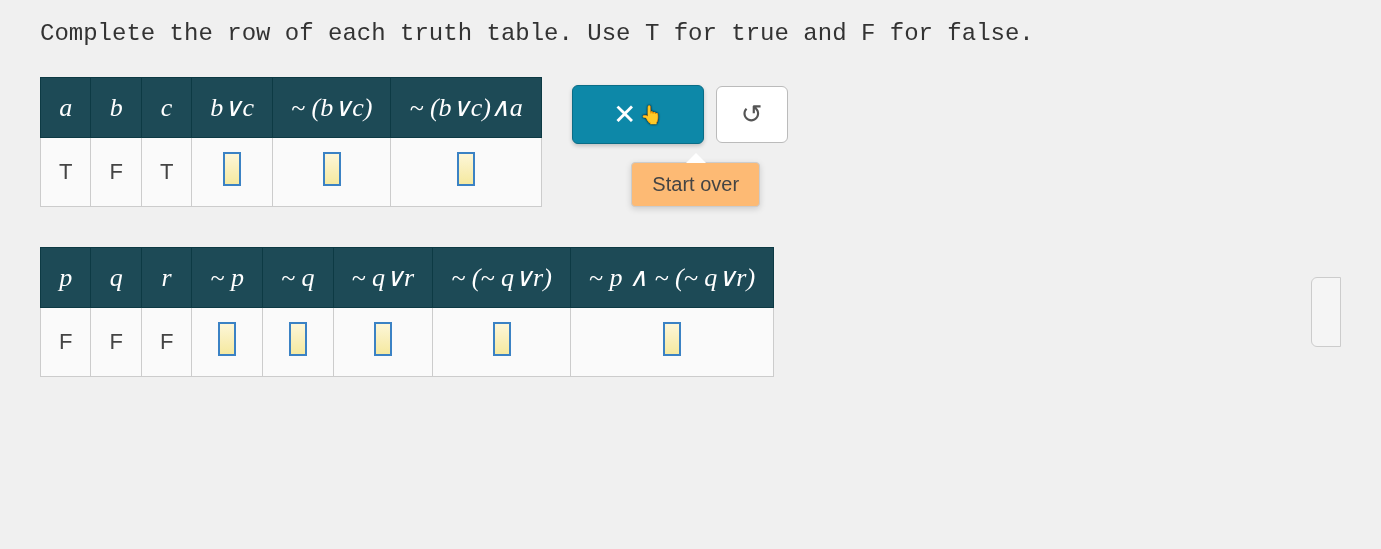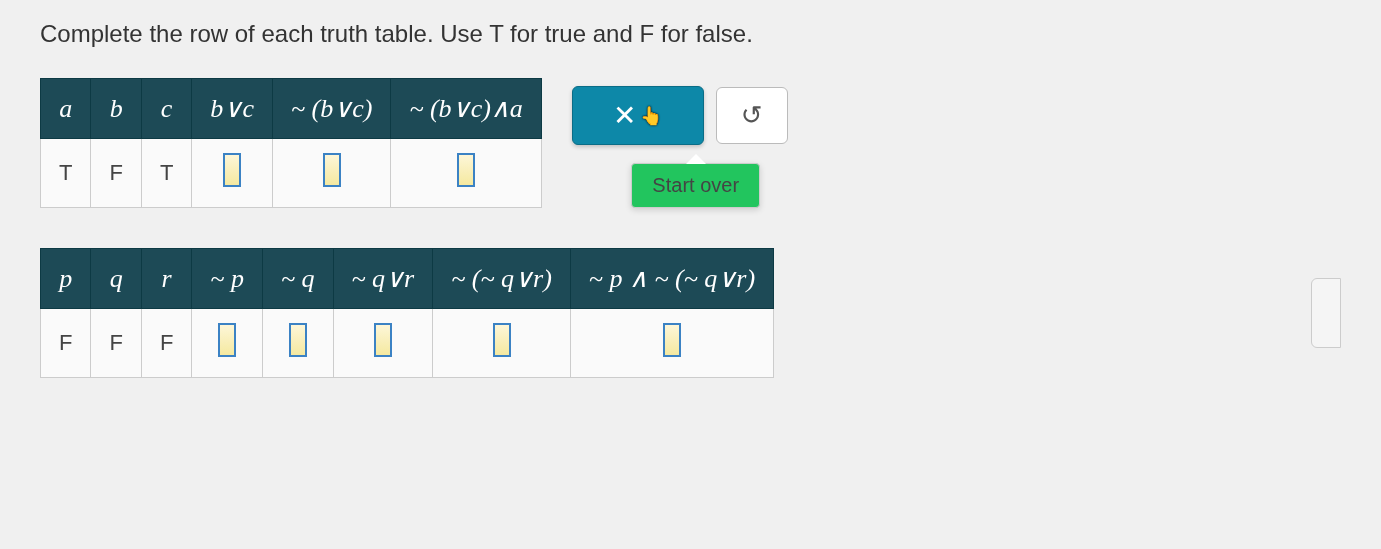--- a/index.html
+++ b/index.html
@@ -6,20 +6,21 @@
     body {
       font-family: Arial, sans-serif;
       background: #f0f0f0;
       padding: 20px 40px;
       color: #3a3a3a;
     }
     .instruction {
       font-size: 24px;
       margin-bottom: 30px;
       color: #333;
+      font-family: Liberation Mono, monospace;
     }
     .top-row {
       display: flex;
       align-items: flex-start;
       gap: 30px;
       margin-bottom: 40px;
     }
     .table-container {
       flex-shrink: 0;
     }
@@ -92,21 +93,21 @@
       display: flex;
       align-items: center;
       justify-content: center;
     }
     .cursor-icon {
       font-size: 18px;
       margin-left: 4px;
       filter: drop-shadow(0 0 1px #000);
     }
     .tooltip {
-      background: #22c55e;
+      background: #fdba74;
       border: 1px solid #ccc;
       border-radius: 4px;
       padding: 10px 20px;
       font-size: 20px;
       color: #444;
       position: relative;
       box-shadow: 0 2px 6px rgba(0,0,0,0.15);
       margin-top: 8px;
       margin-left: 32px;
     }

